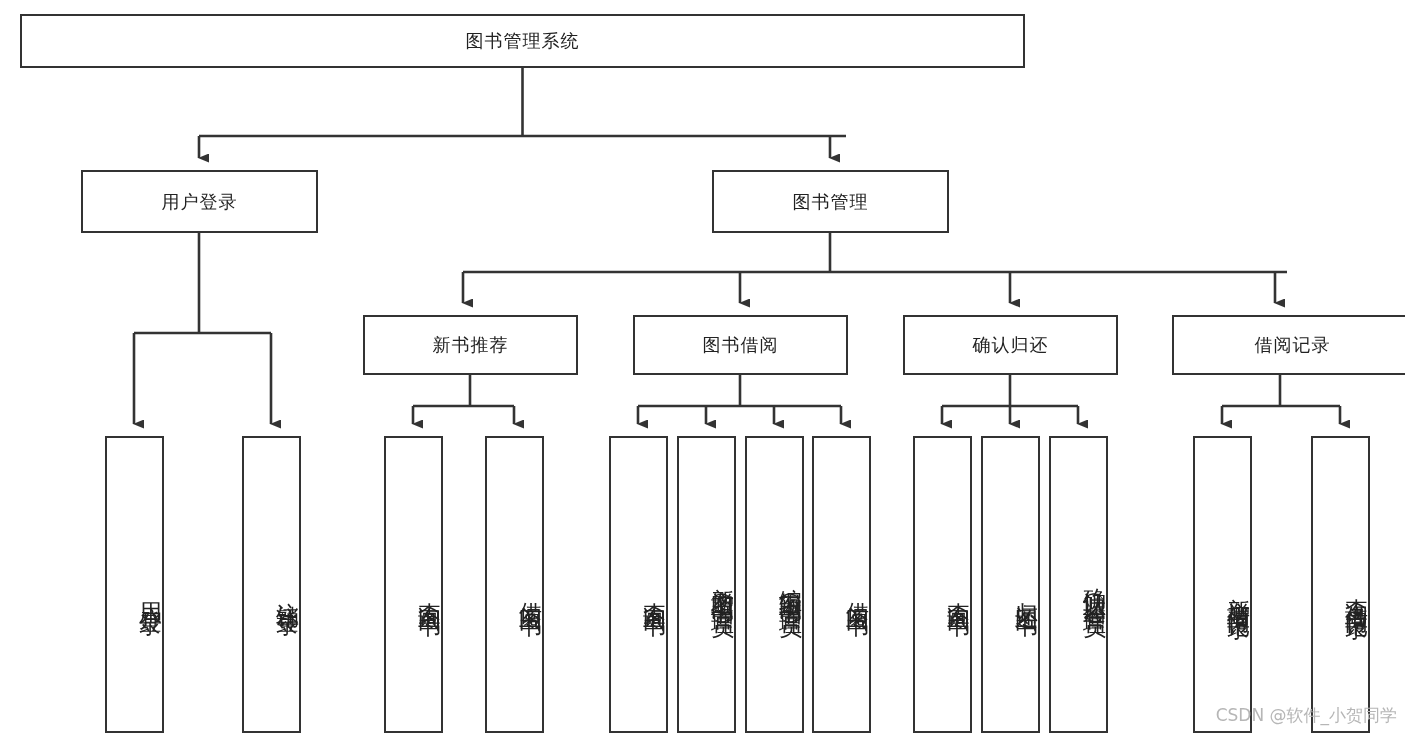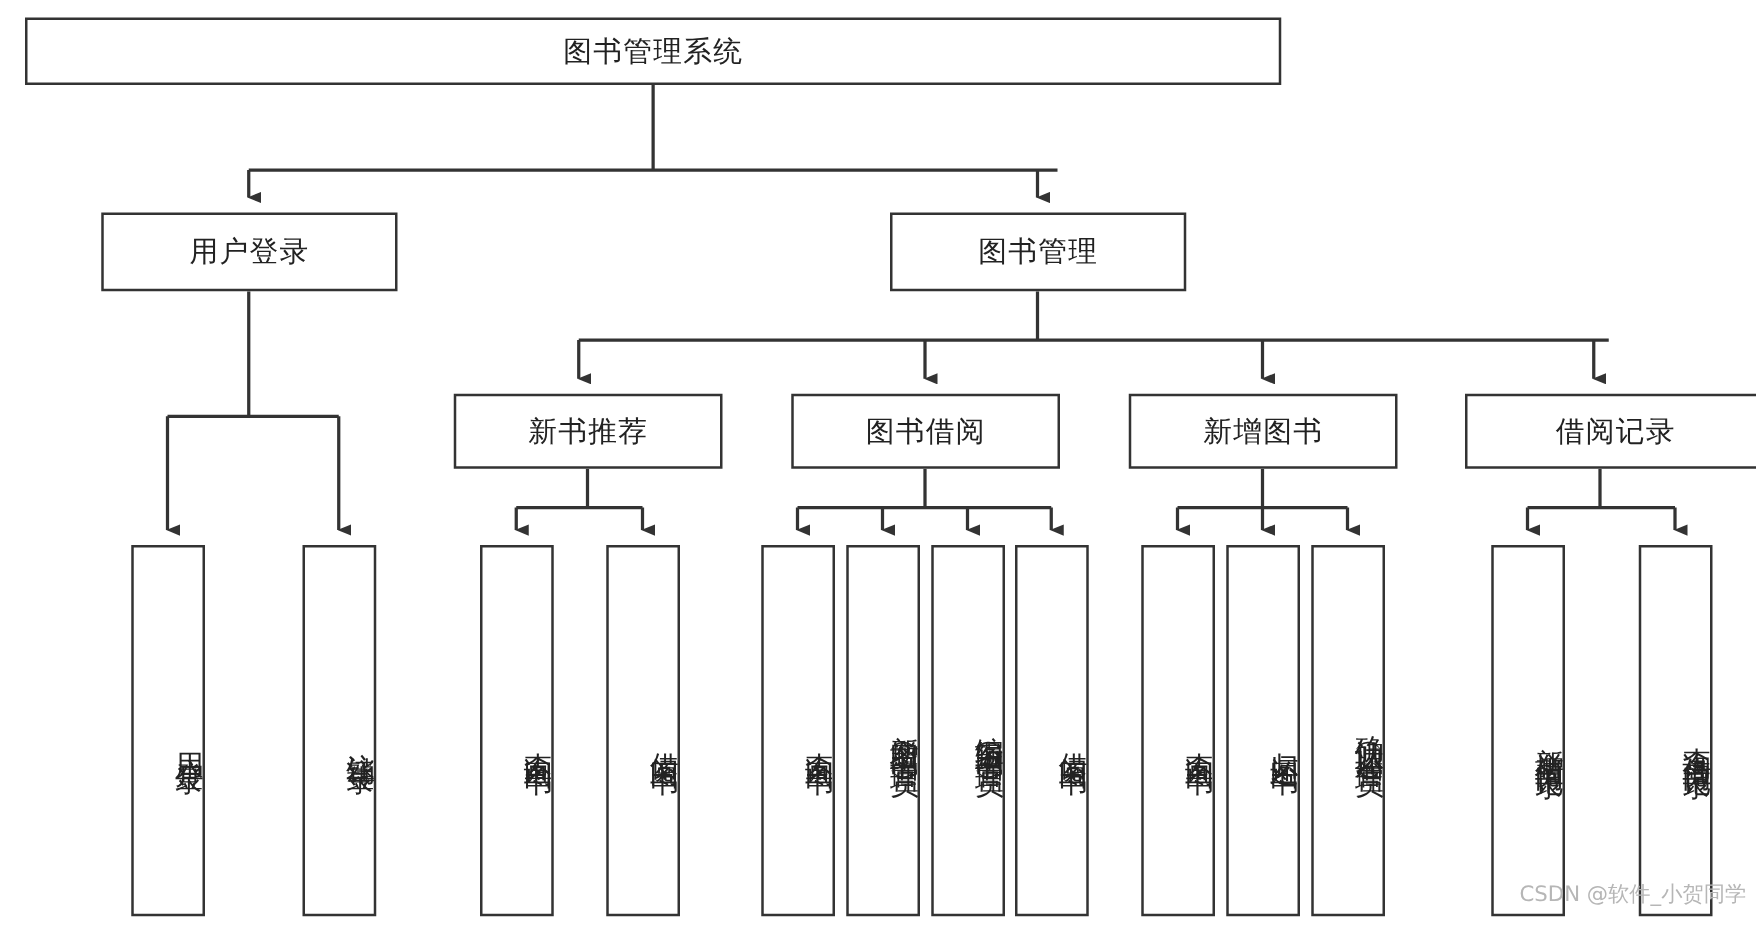--- a/index.html
+++ b/index.html
@@ -31,21 +31,21 @@
     position: absolute;
     box-sizing: border-box;
     border: 2px solid #333333;
     background: #ffffff;
     display: flex;
     align-items: center;
     justify-content: center;
     color: #222222;
   }
   .node.horiz {
-    font-size: 23px;
+    font-size: 18px;
     letter-spacing: 1px;
   }
   .node.vert {
     writing-mode: vertical-rl;
     text-orientation: upright;
     font-size: 23px;
     letter-spacing: 4px;
     align-items: flex-start;
     justify-content: center;
     padding-top: 14px;
@@ -133,21 +133,21 @@
     <span class="node-label">图书管理</span>
   </div>
 
   <div class="node horiz" style="left:633px; top:315px; width:215px; height:60px;">
     <span class="node-label">图书借阅</span>
   </div>
   <div class="node horiz" style="left:363px; top:315px; width:215px; height:60px;">
     <span class="node-label">新书推荐</span>
   </div>
   <div class="node horiz" style="left:903px; top:315px; width:215px; height:60px;">
-    <span class="node-label">新增图书</span>
+    <span class="node-label">确认归还</span>
   </div>
   <div class="node horiz" style="left:1172px; top:315px; width:241px; height:60px;">
     <span class="node-label">借阅记录</span>
   </div>
 
   <div class="node vert" style="left:105px; top:436px; width:59px; height:297px;">
     <span class="node-label">用户登录</span>
   </div>
   <div class="node vert" style="left:242px; top:436px; width:59px; height:297px;">
     <span class="node-label">注销登录</span>

